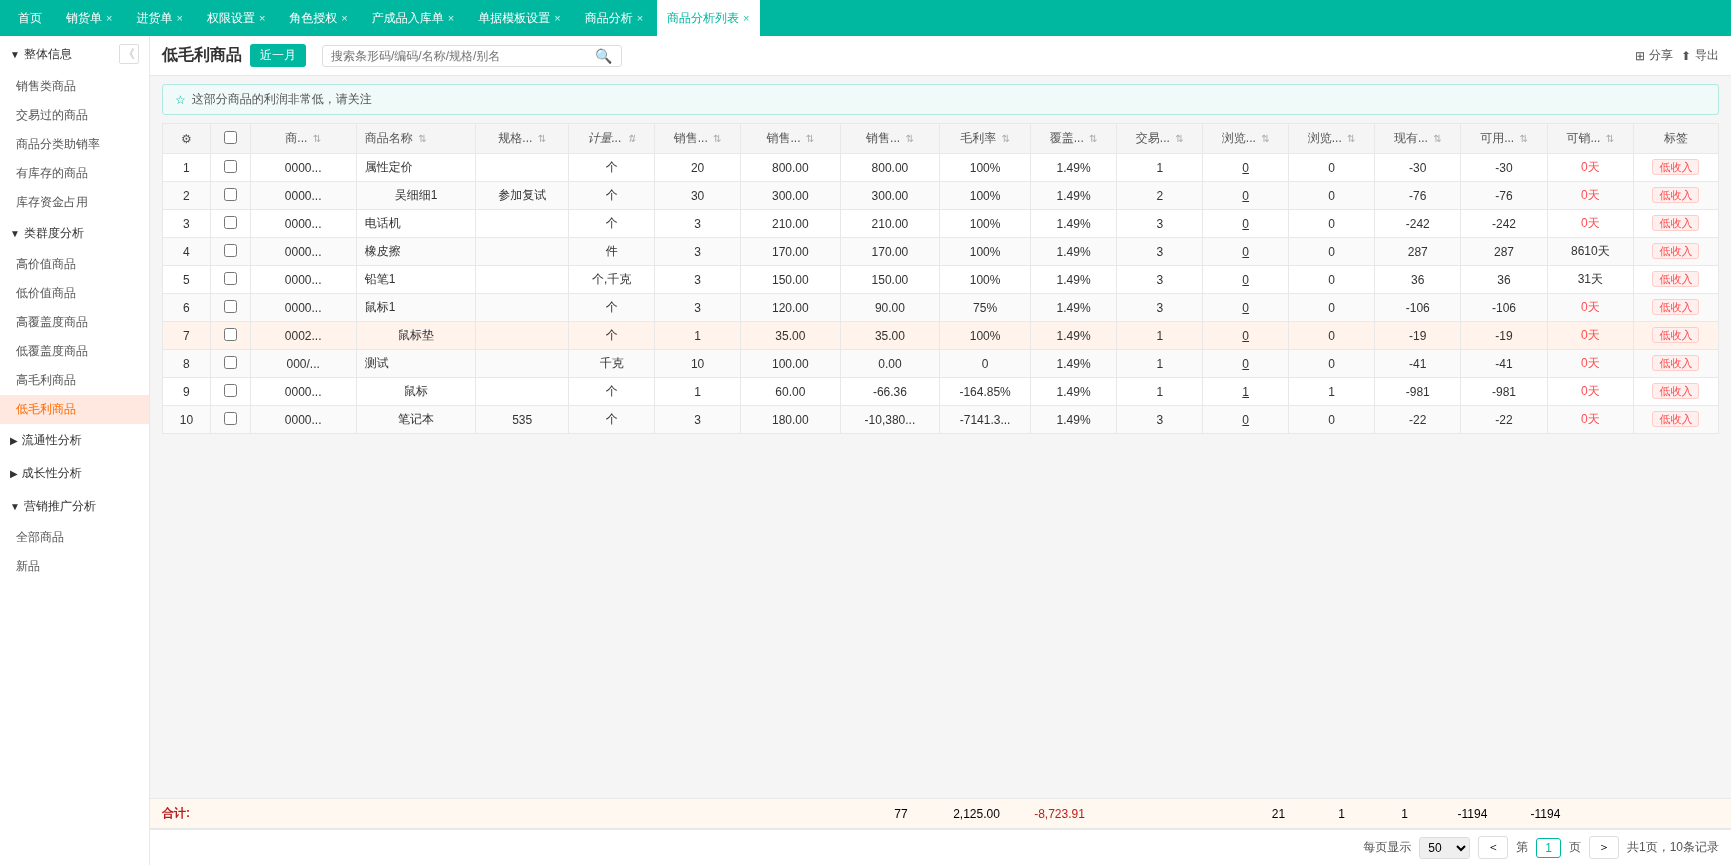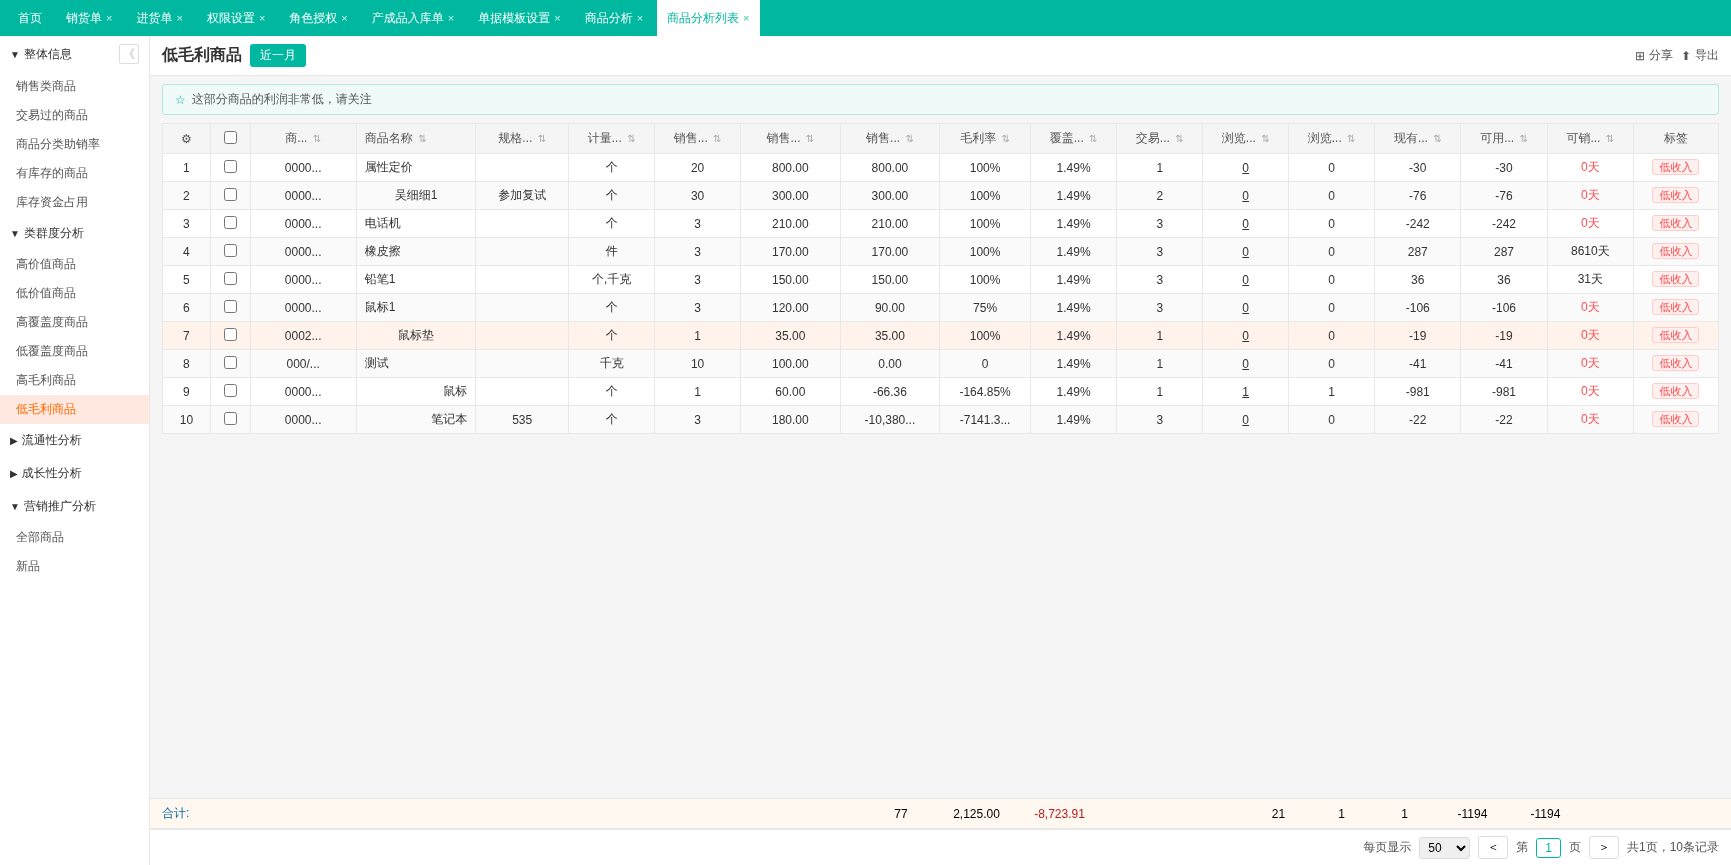--- a/index.html
+++ b/index.html
@@ -181,21 +181,21 @@
     
     .table-footer {
       background: #fff8f0;
       border-top: 1px solid #e8e8e8;
       display: flex;
       align-items: center;
       padding: 6px 12px;
       gap: 8px;
       border-bottom: 1px solid #e8e8e8;
     }
-    .footer-label { font-weight: normal; color: #0369a1; }
+    .footer-label { font-weight: bold; color: #b91c1c; }
 
     
     .pagination-bar {
       display: flex;
       align-items: center;
       justify-content: flex-end;
       padding: 6px 12px;
       background: #fff;
       border-top: 1px solid #e8e8e8;
       gap: 8px;
@@ -218,21 +218,21 @@
       padding: 2px 8px;
       border-radius: 3px;
       color: #00b8a0;
     }
 
     .col-num { width: 36px; }
     .col-check { width: 28px; }
     .col-code { width: 80px; }
     .col-name { width: 90px; text-align: left; }
     .col-spec { width: 70px; }
-    .col-unit { width: 60px; }
+    .col-unit { width: 60px; font-style: italic; }
     .col-sales-qty { width: 60px; }
     .col-sales-amt { width: 75px; }
     .col-sales-profit { width: 75px; }
     .col-gross-rate { width: 65px; }
     .col-cover { width: 65px; }
     .col-trade { width: 55px; }
     .col-view1 { width: 55px; }
     .col-view2 { width: 55px; }
     .col-stock-cur { width: 65px; }
     .col-stock-avail { width: 65px; }
@@ -335,20 +335,24 @@
     </div>
     <a class="sidebar-item">全部商品</a>
     <a class="sidebar-item">新品</a>
   </aside>
 
   <div class="content-area">
 
     <div class="content-header">
       <h1 class="page-title">低毛利商品</h1>
       <button class="period-btn">近一月</button>
+      <div class="search-box">
+        <input type="text" placeholder="搜索条形码/编码/名称/规格/别名" style="">
+        <span class="search-icon">🔍</span>
+      </div>
       <div class="header-actions">
         <button class="action-btn">
           <span>⊞</span>
           <span>分享</span>
         </button>
         <button class="action-btn">
           <span>⬆</span>
           <span>导出</span>
         </button>
       </div>
@@ -592,41 +596,41 @@
       <td>0</td>
       <td>-41</td>
       <td>-41</td>
       <td style="color:#ff4d4f">0天</td>
       <td><span class="badge-low-income">低收入</span></td>
     </tr>
             <tr>
       <td>9</td>
       <td><input type="checkbox" style=""></td>
       <td>0000...</td>
-      <td style="text-align:right">鼠标</td>
+      <td style="text-align:center">鼠标</td>
       <td></td>
       <td>个</td>
       <td>1</td>
       <td>60.00</td>
       <td>-66.36</td>
       <td>-164.85%</td>
       <td>1.49%</td>
       <td>1</td>
       <td><span class="underline-link">1</span></td>
       <td>1</td>
       <td>-981</td>
       <td>-981</td>
       <td style="color:#ff4d4f">0天</td>
       <td><span class="badge-low-income">低收入</span></td>
     </tr>
             <tr>
       <td>10</td>
       <td><input type="checkbox" style=""></td>
       <td>0000...</td>
-      <td style="text-align:right">笔记本</td>
+      <td style="text-align:center">笔记本</td>
       <td>535</td>
       <td>个</td>
       <td>3</td>
       <td>180.00</td>
       <td>-10,380...</td>
       <td>-7141.3...</td>
       <td>1.49%</td>
       <td>3</td>
       <td><span class="underline-link">0</span></td>
       <td>0</td>

